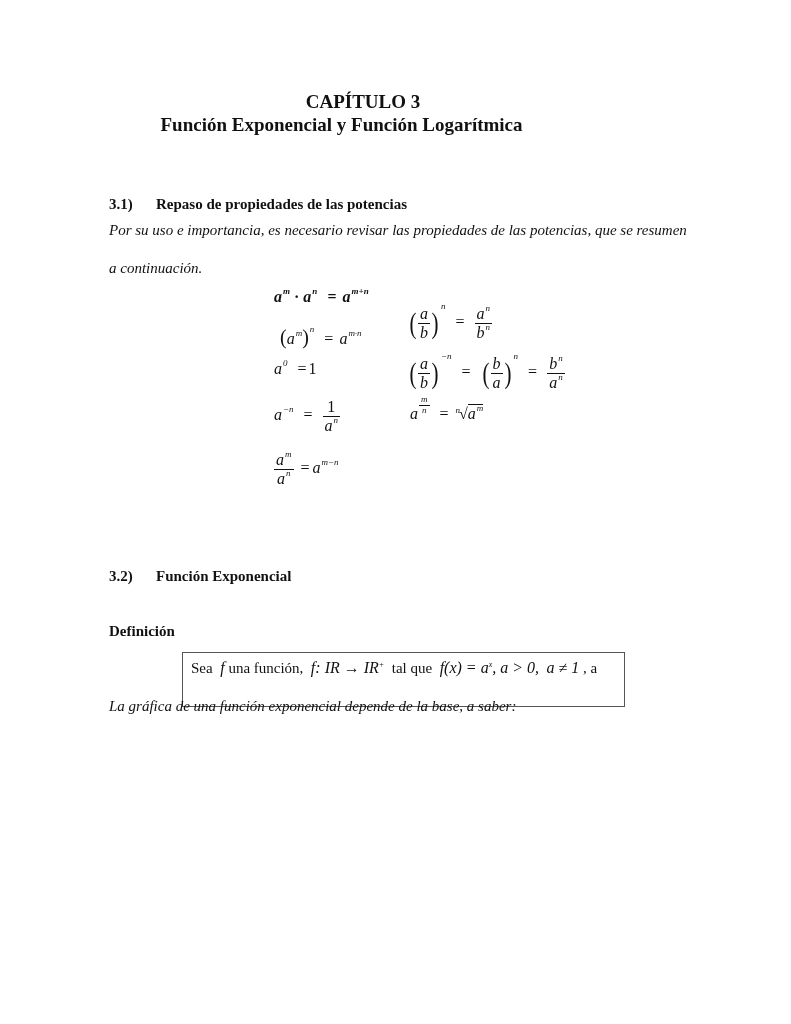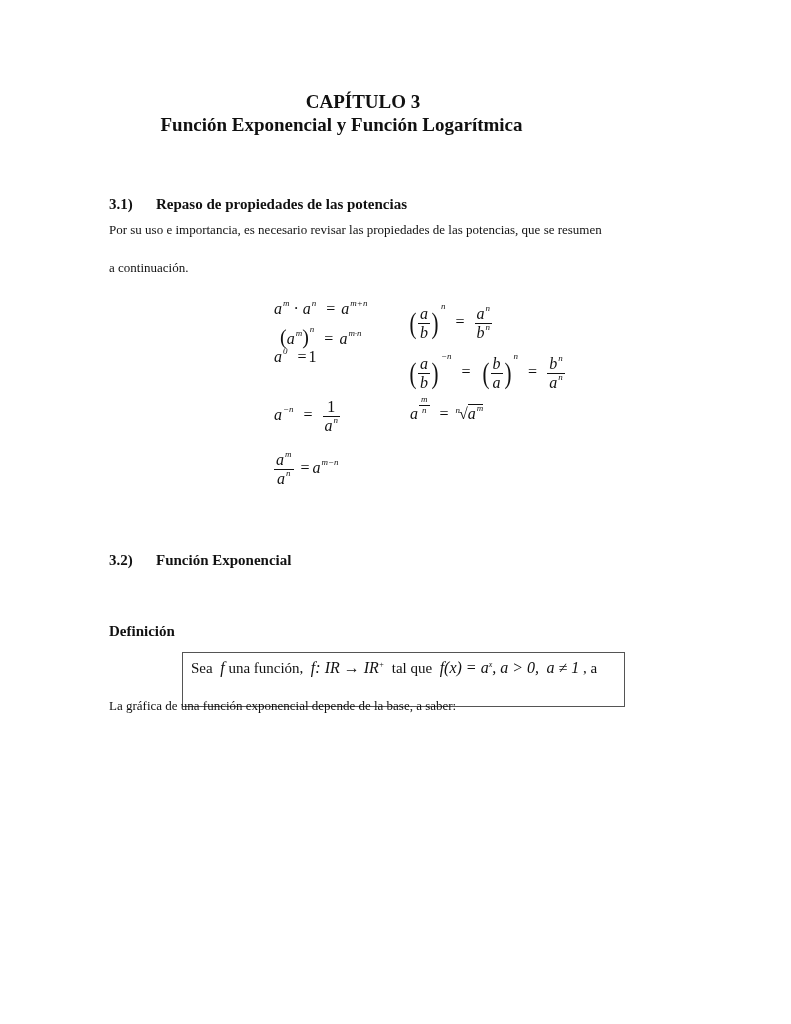--- a/index.html
+++ b/index.html
@@ -29,22 +29,23 @@
       font-size: 19px;
     }
     .section-heading {
       font-weight: bold;
       font-size: 15px;
       white-space: nowrap;
       margin-top: 8px;
     }
     .section-heading .num { display: inline-block; width: 47px; }
     .body-text {
-      font-size: 13px;
+      font-size: 15px;
       white-space: nowrap;
+      font-style: italic;
     }
     
     .math {
       font-family: "Liberation Serif", "DejaVu Serif", serif;
       font-size: 16px;
       white-space: nowrap;
     }
     .math i { font-style: italic; }
     .math sup {
       font-size: 9px;
@@ -90,33 +91,33 @@
 <div class="abs chapter-number">CAPÍTULO 3</div>
 <div class="abs chapter-title">Función Exponencial y Función Logarítmica</div>
 
 <div class="abs section-heading" style="left:109px; top:188px;">
   <span class="num">3.1)</span><span>Repaso de propiedades de las potencias</span>
 </div>
 
 <div class="abs body-text" style="left:109px; top:222px;">Por su uso e importancia, es necesario revisar las propiedades de las potencias, que se resumen</div>
 <div class="abs body-text" style="left:109px; top:260px;">a continuación.</div>
 
-<div class="abs math" style="left:274px; top:300px;">
+<div class="abs math" style="left:274px; top:288px;font-weight:bold;">
   <i>a</i><sup>m</sup>
   <span>·</span>
   <i>a</i><sup>n</sup>
   <span class="eq">=</span><i>a</i><sup>m+n</sup>
 </div>
 
 <div class="abs math" style="left:280px; top:326px;">
   <span style="font-size:20px;">(</span><i>a</i><sup>m</sup><span style="font-size:20px;">)</span><sup style="top:-12px;">n</sup>
   <span class="eq">=</span><i>a</i><sup>m·n</sup>
 </div>
 
-<div class="abs math" style="left:274px; top:348px;">
+<div class="abs math" style="left:274px; top:360px;">
   <i>a</i><sup>0</sup>
   <span class="eq" style="margin-right:2px;">=</span><span>1</span>
 </div>
 
 <div class="abs math" style="left:274px; top:398px;">
   <i>a</i><sup>−n</sup>
   <span class="eq">=</span>
   <span class="frac"><span class="top">1</span><span><i>a</i><sup>n</sup></span></span>
 </div>
 
@@ -137,21 +138,21 @@
   <span class="paren">(</span><span class="frac"><span class="top"><i>b</i></span><span><i>a</i></span></span><span class="paren">)</span><sup style="top:-18px;">n</sup>
   <span class="eq">=</span>
   <span class="frac"><span class="top"><i>b</i><sup>n</sup></span><span><i>a</i><sup>n</sup></span></span>
 </div>
 
 <div class="abs math" style="left:410px; top:405px;">
   <i>a</i><span class="frac" style="font-size:9px; position:relative; top:-10px; margin-left:1px;"><span class="top"><i>m</i></span><span><i>n</i></span></span>
   <span class="eq">=</span><sup style="top:-6px; margin-right:-1px;">n</sup><span>√</span><span style="border-top:1px solid #111;"><i>a</i><sup>m</sup></span>
 </div>
 
-<div class="abs section-heading" style="left:109px; top:544px;">
+<div class="abs section-heading" style="left:109px; top:560px;">
   <span class="num">3.2)</span><span>Función Exponencial</span>
 </div>
 
 <div class="abs section-heading" style="left:109px; top:615px;">Definición</div>
 
 <div class="abs def-box">
   <div>
     <span>Sea</span>&nbsp;
     <i>f</i>
     <span>una función,</span>&nbsp;

